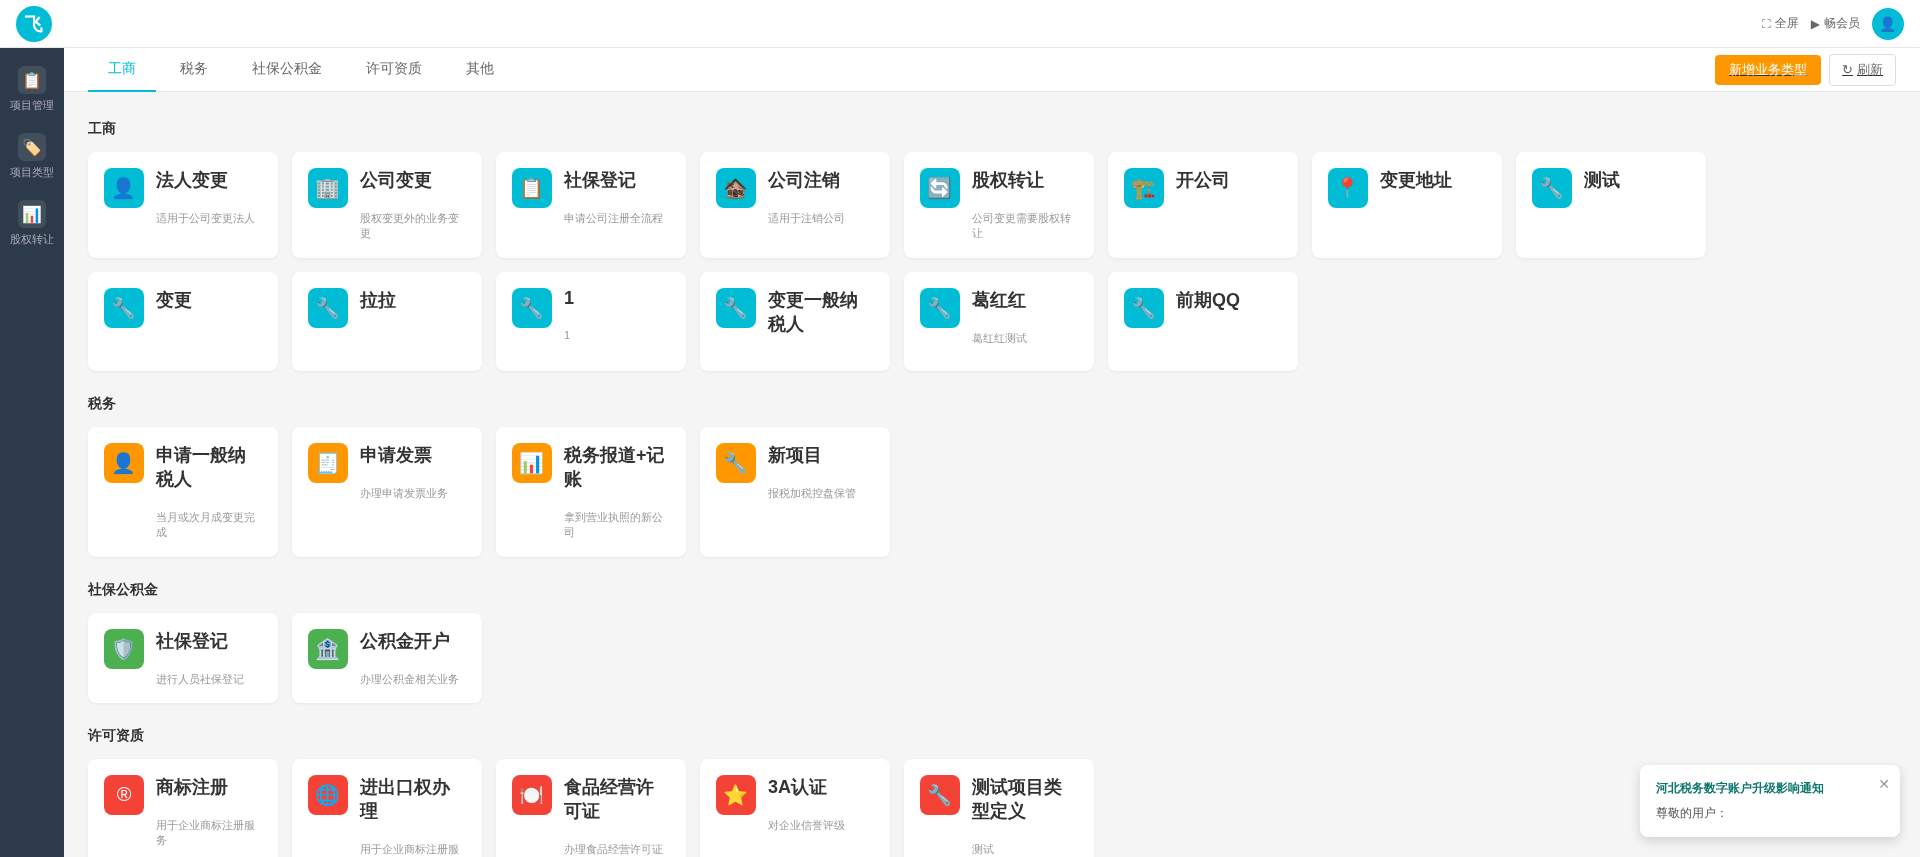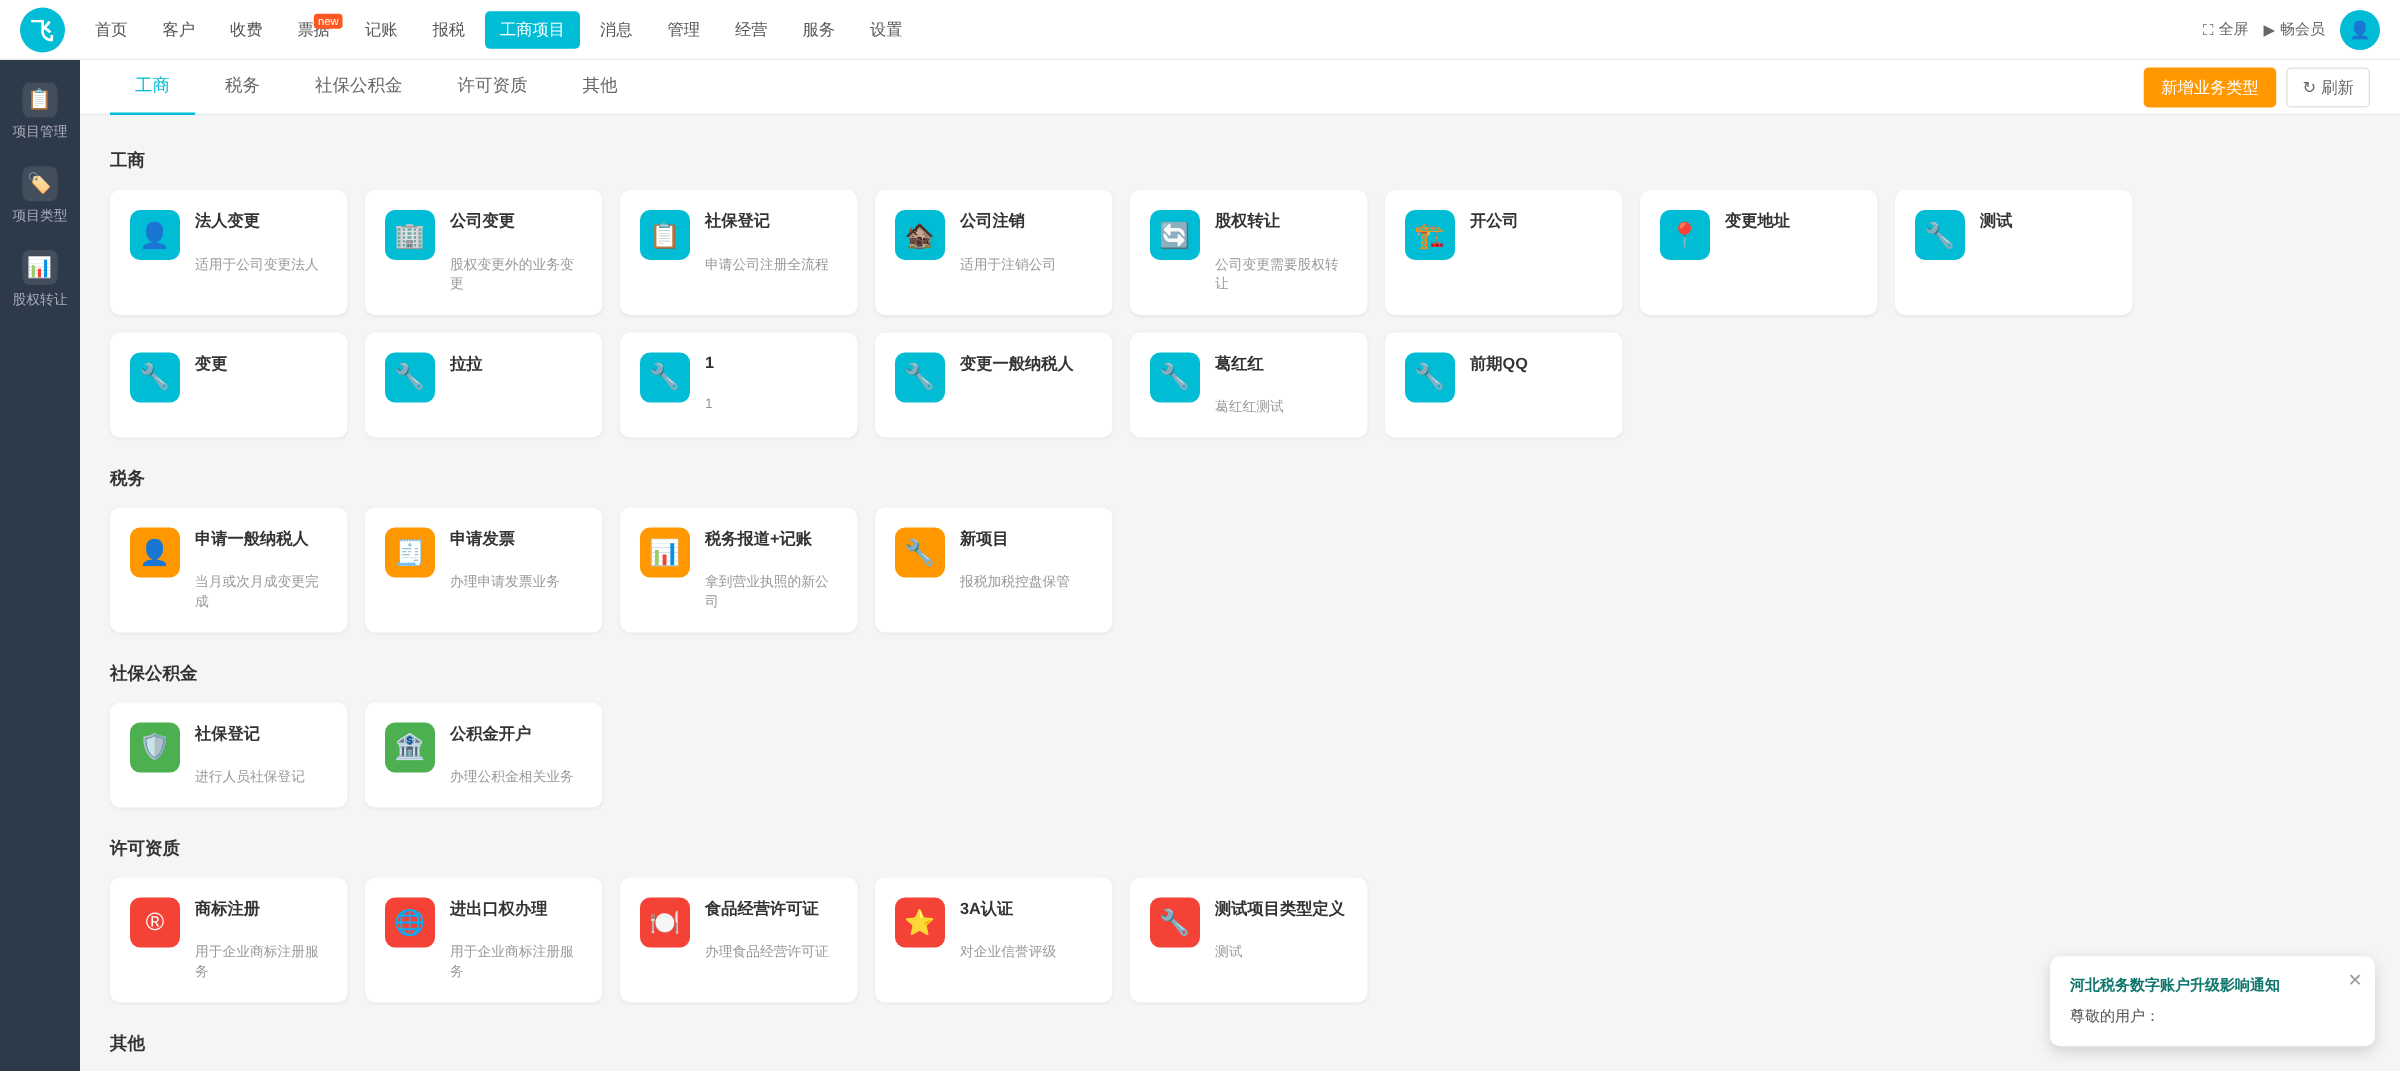--- a/index.html
+++ b/index.html
@@ -146,20 +146,22 @@
     }
     .sub-tab.active {
       color: #00bcd4;
       border-bottom-color: #00bcd4;
       font-weight: 500;
     }
     .sub-tab-actions {
       margin-left: auto;
       display: flex;
       gap: 8px;
+      align-items: center;
+      text-decoration: underline;
     }
     .btn-add {
       background: #ff9800;
       color: #fff;
       border: none;
       padding: 6px 14px;
       border-radius: 4px;
       cursor: pointer;
       font-size: 13px;
     }
@@ -212,21 +214,21 @@
       flex-shrink: 0;
       color: #fff;
     }
     .card-icon.teal { background: #00bcd4; }
     .card-icon.green { background: #4caf50; }
     .card-icon.orange { background: #ff9800; }
     .card-icon.red { background: #f44336; }
     .card-icon.blue { background: #2196f3; }
     .card-text { flex: 1; }
     .card-title {
-      font-size: 13px;
+      font-size: 18px;
       font-weight: 600;
       color: #333;
       margin-bottom: 3px;
     }
     .card-desc {
       font-size: 11px;
       color: #999;
       line-height: 1.4;
       margin-top: 19px;
     }
@@ -257,37 +259,20 @@
       font-weight: 600;
       color: #0f766e;
       margin-bottom: 6px;
     }
   </style>
 </head>
 <body>
 
 <nav class="top-nav">
   <div class="nav-logo">飞</div>
-  <div class="nav-items">
-    <div class="nav-item">首页</div>
-    <div class="nav-item">客户</div>
-    <div class="nav-item">收费</div>
-    <div class="nav-item" style="position:relative">
-      <span>票据</span>
-      <span class="badge-new">new</span>
-    </div>
-    <div class="nav-item">记账</div>
-    <div class="nav-item">报税</div>
-    <div class="nav-item active">工商项目</div>
-    <div class="nav-item">消息</div>
-    <div class="nav-item">管理</div>
-    <div class="nav-item">经营</div>
-    <div class="nav-item">服务</div>
-    <div class="nav-item">设置</div>
-  </div>
   <div class="nav-right">
     <div class="nav-right-btn">
       <span>⛶</span>
       <span>全屏</span>
     </div>
     <div class="nav-right-btn">
       <span>▶</span>
       <span>畅会员</span>
     </div>
     <div class="avatar">👤</div>

